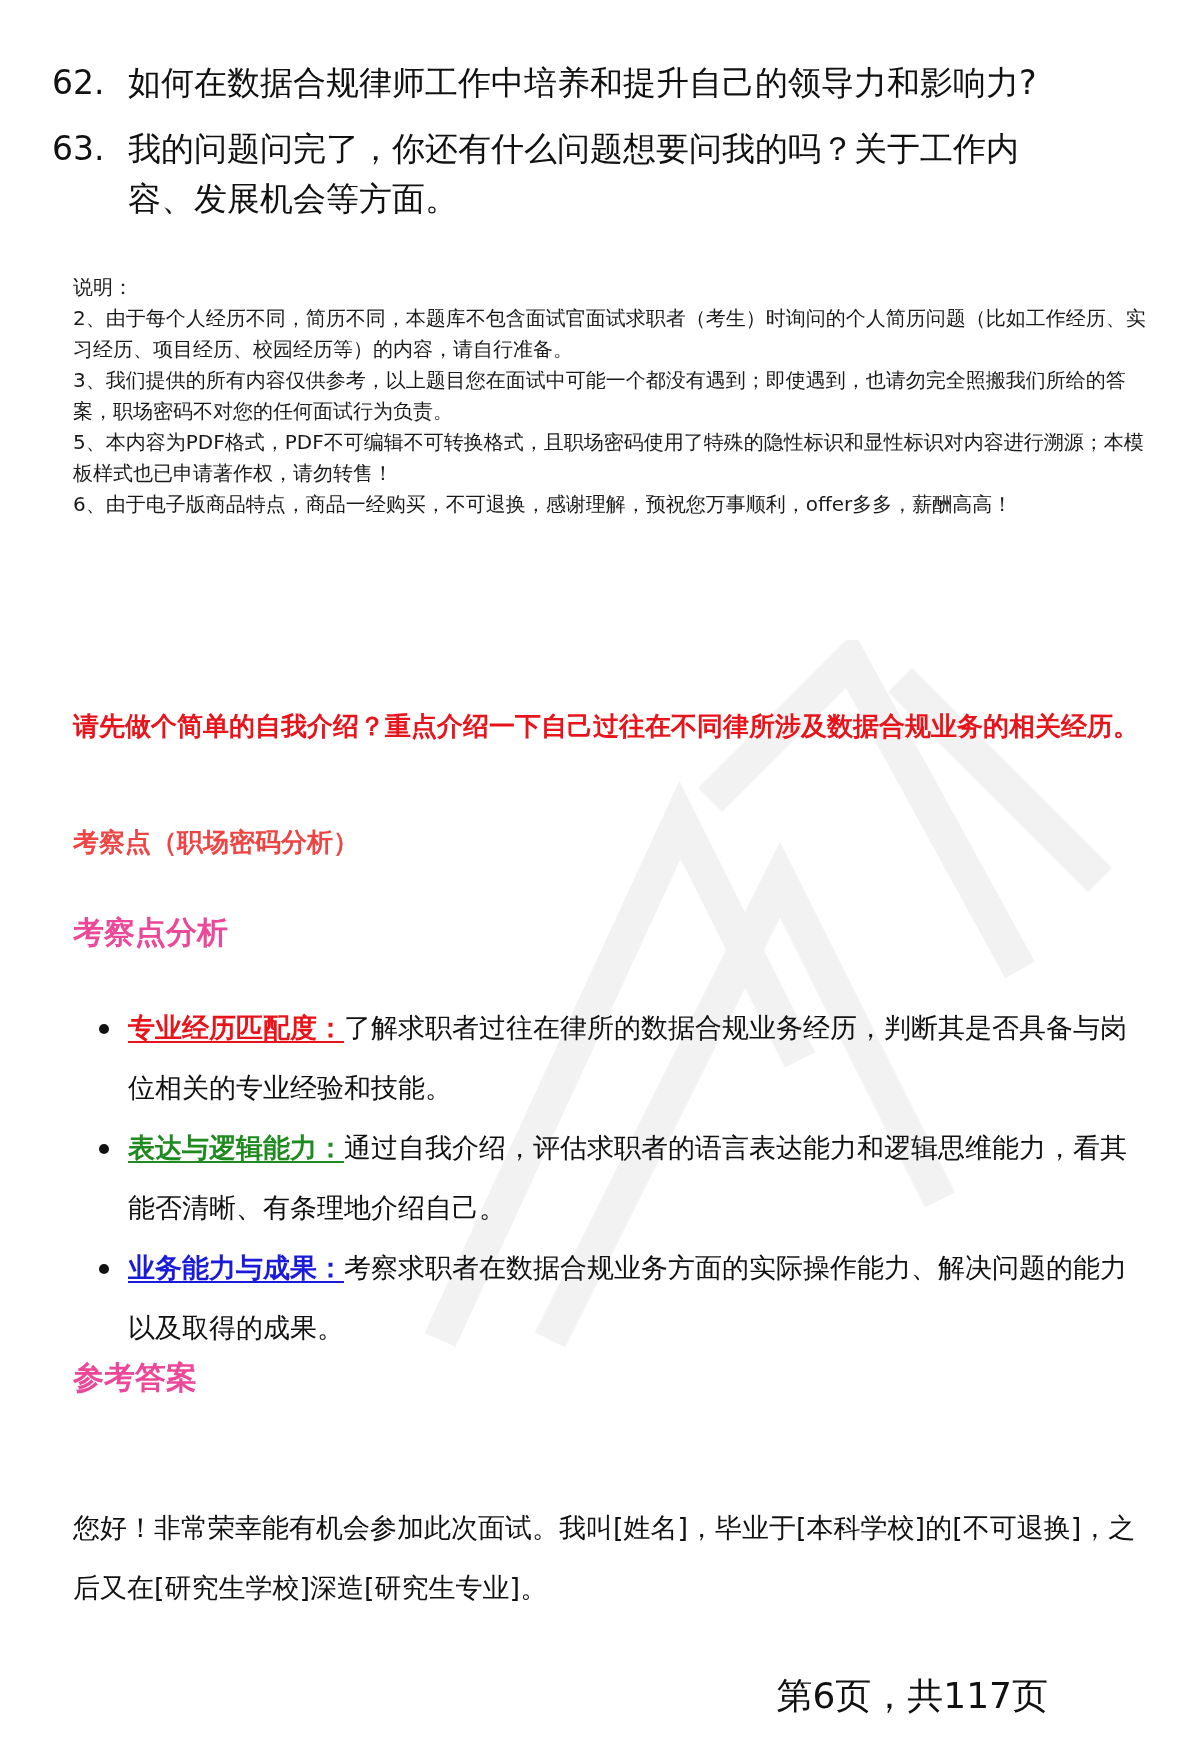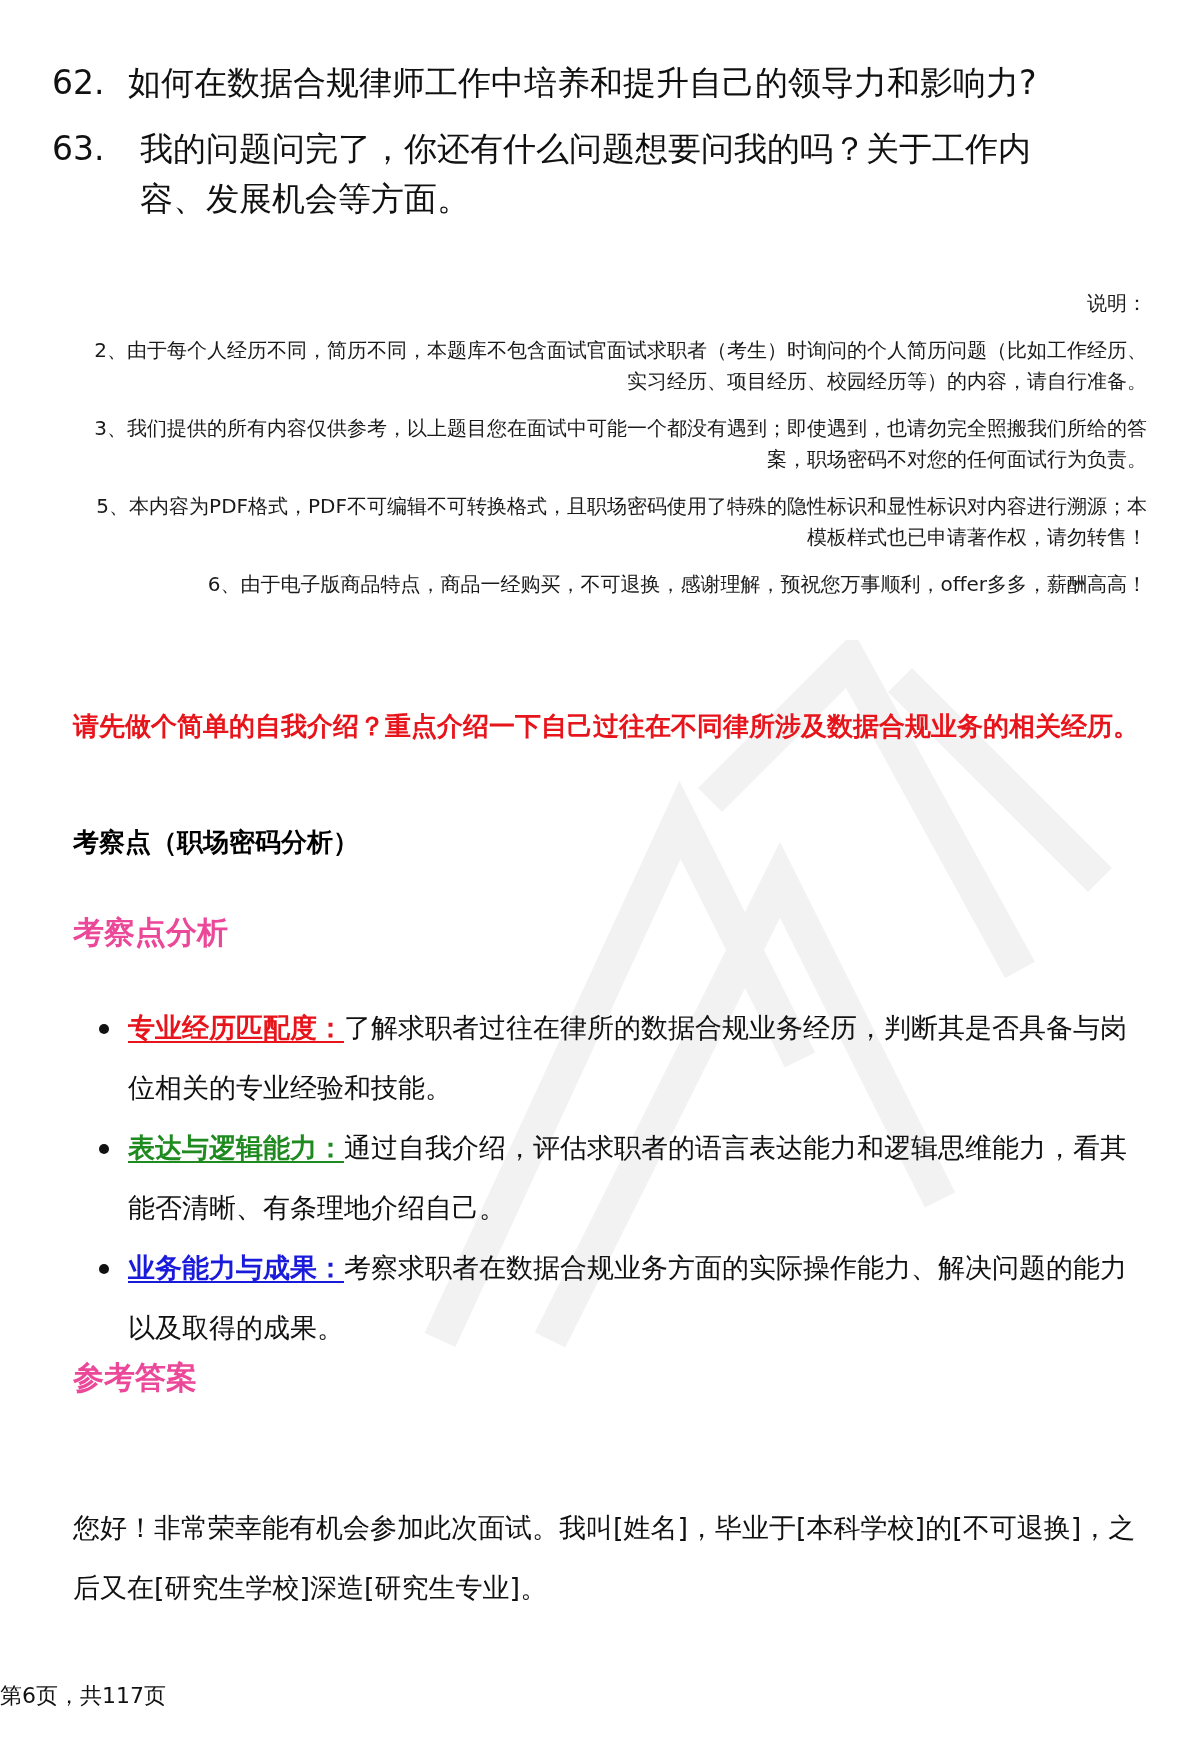--- a/index.html
+++ b/index.html
@@ -9,51 +9,51 @@
   }
   .watermark {
     position: absolute; left: 380px; top: 640px; width: 760px; height: 720px;
     pointer-events: none; z-index: 0; opacity: 0.55;
   }
   .content { position: relative; z-index: 1; }
   .q { position: absolute; left: 52px; font-size: 33px; line-height: 50px; display: flex; }
   .q .num { width: 76px; flex: none; }
   .q .txt { width: 1000px; }
   .notes { position: absolute; left: 73px; top: 272px; width: 1090px; font-size: 20px; line-height: 31px; color: #1a1a1a; }
-  .notes p { margin: 16px; text-align: right; }
+  .notes p { margin: 0; }
   .red-q { position: absolute; left: 73px; top: 706px; width: 1090px; font-size: 26px; line-height: 40px; font-weight: bold; color: #e8141b; }
-  .red-sub { position: absolute; left: 73px; top: 822px; font-size: 26px; line-height: 40px; font-weight: bold; color: #000000; }
+  .red-sub { position: absolute; left: 73px; top: 822px; font-size: 26px; line-height: 40px; font-weight: bold; color: #ef4444; }
   .h2 { position: absolute; left: 73px; font-size: 31px; font-weight: bold; line-height: 44px; color: #ec4899; }
   .bullets { position: absolute; left: 73px; top: 998px; width: 1080px; list-style: none; margin: 0; padding: 0; }
   .bullets li { position: relative; padding-left: 55px; font-size: 27px; line-height: 60px; margin-bottom: 0; }
   .bullets li .dot { position: absolute; left: 26px; top: 26px; width: 10px; height: 10px; border-radius: 50%; background: #111; }
   .kw { font-weight: bold; text-decoration: underline; text-decoration-thickness: 2px; text-underline-offset: 4px; }
   .answer { position: absolute; left: 73px; top: 1498px; width: 1080px; font-size: 27px; line-height: 60px; }
-  .footer { position: absolute; left: 0; width: 1048px; top: 1676px; text-align: left; font-size: 22px; line-height: 40px; }
+  .footer { position: absolute; left: 0; width: 1048px; top: 1676px; text-align: right; font-size: 36px; line-height: 40px; }
 </style>
 </head>
 <body>
 
 <svg class="watermark" viewBox="0 0 760 720">
   <g fill="none" stroke="#e9e9e9" stroke-width="34" stroke-linejoin="miter">
     <path d="M60 700 L300 180 L420 420"></path>
     <path d="M170 700 L400 240 L560 560"></path>
     <path d="M330 160 L470 20 L640 330"></path>
     <path d="M520 40 L720 240"></path>
   </g>
 </svg>
 
 <div class="content">
   <div class="q" style="top:58px;">
     <span class="num">62.</span>
     <span class="txt">如何在数据合规律师工作中培养和提升自己的领导力和影响力?</span>
   </div>
   <div class="q" style="top:124px;">
     <span class="num">63.</span>
-    <span class="txt" style="width:940px;margin-left:12px;">我的问题问完了，你还有什么问题想要问我的吗？关于工作内容、发展机会等方面。</span>
+    <span class="txt" style="width:940px;">我的问题问完了，你还有什么问题想要问我的吗？关于工作内容、发展机会等方面。</span>
   </div>
 
   <div class="notes">
     <p>说明：</p>
     <p>2、由于每个人经历不同，简历不同，本题库不包含面试官面试求职者（考生）时询问的个人简历问题（比如工作经历、实习经历、项目经历、校园经历等）的内容，请自行准备。</p>
     <p>3、我们提供的所有内容仅供参考，以上题目您在面试中可能一个都没有遇到；即使遇到，也请勿完全照搬我们所给的答案，职场密码不对您的任何面试行为负责。</p>
     <p>5、本内容为PDF格式，PDF不可编辑不可转换格式，且职场密码使用了特殊的隐性标识和显性标识对内容进行溯源；本模板样式也已申请著作权，请勿转售！</p>
     <p>6、由于电子版商品特点，商品一经购买，不可退换，感谢理解，预祝您万事顺利，offer多多，薪酬高高！</p>
   </div>
 

